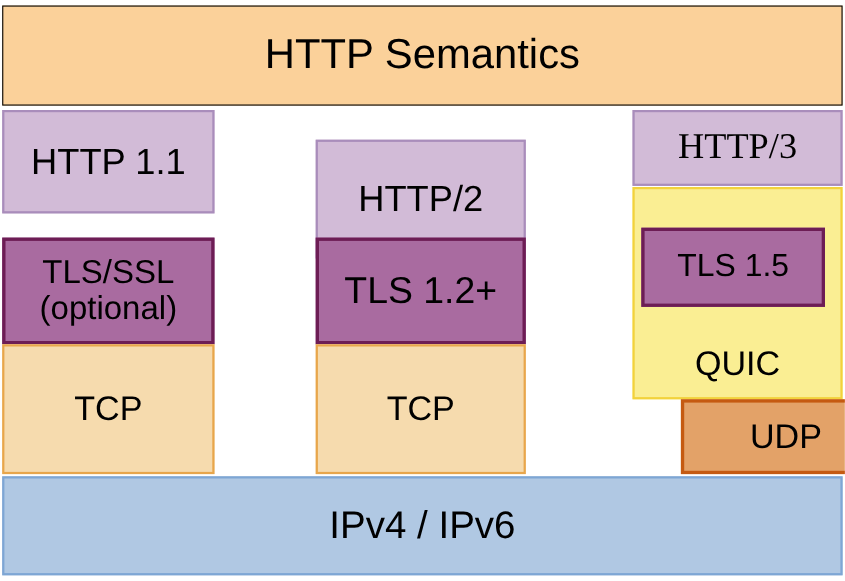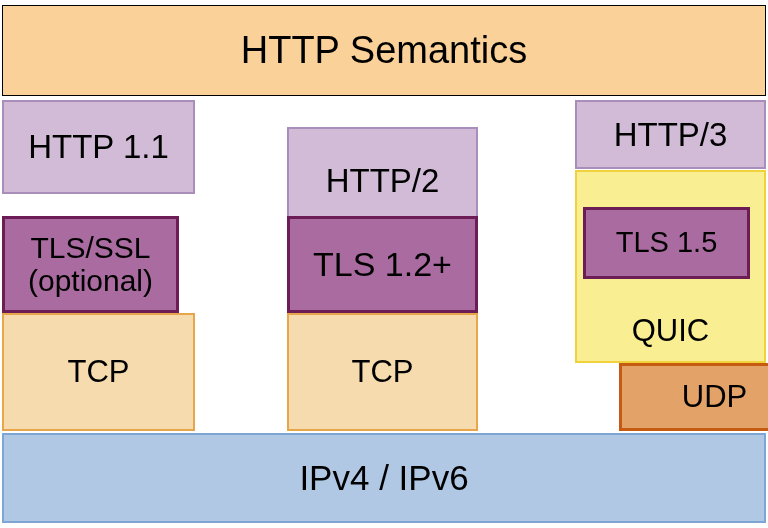--- a/index.html
+++ b/index.html
@@ -72,30 +72,30 @@
     font-size: 31px;
   }
   .ip-box {
     background: #b0c8e3;
     border: 2px solid #7ea6d4;
     font-size: 35px;
   }
 
   
   #http11      { left: 2px;  top: 100px; width: 193px; height: 94px; text-align: center; }
-  #tls-ssl     { left: 2px;  top: 216px; width: 177px; height: 97px;  font-size: 30px; }
+  #tls-ssl     { left: 2px;  top: 216px; width: 193px; height: 97px;  font-size: 30px; }
   #tcp1        { left: 2px;  top: 313px; width: 193px; height: 118px; }
 
   
   #http2       { left: 287px; top: 107px; width: 191px; height: 108px; margin-top: 20px; }
   #tls12       { left: 287px; top: 216px; width: 191px; height: 97px; }
   #tcp2        { left: 287px; top: 313px; width: 191px; height: 118px; }
 
   
-  #http3       { left: 575px; top: 100px; width: 191px; height: 69px; }
+  #http3       { left: 575px; top: 100px; width: 191px; height: 69px; font-family: Liberation Serif, serif; }
   #quic        { left: 575px; top: 170px; width: 191px; height: 193px; }
   #tls13       { left: 583px; top: 207px; width: 167px; height: 72px;  font-size: 29px; }
   #udp         { left: 575px; top: 363px; width: 191px; height: 68px; margin-left: 44px; }
 
   
   #ip-layer    { left: 2px;  top: 433px; width: 764px; height: 90px; }
 </style>
 </head>
 <body>
 

